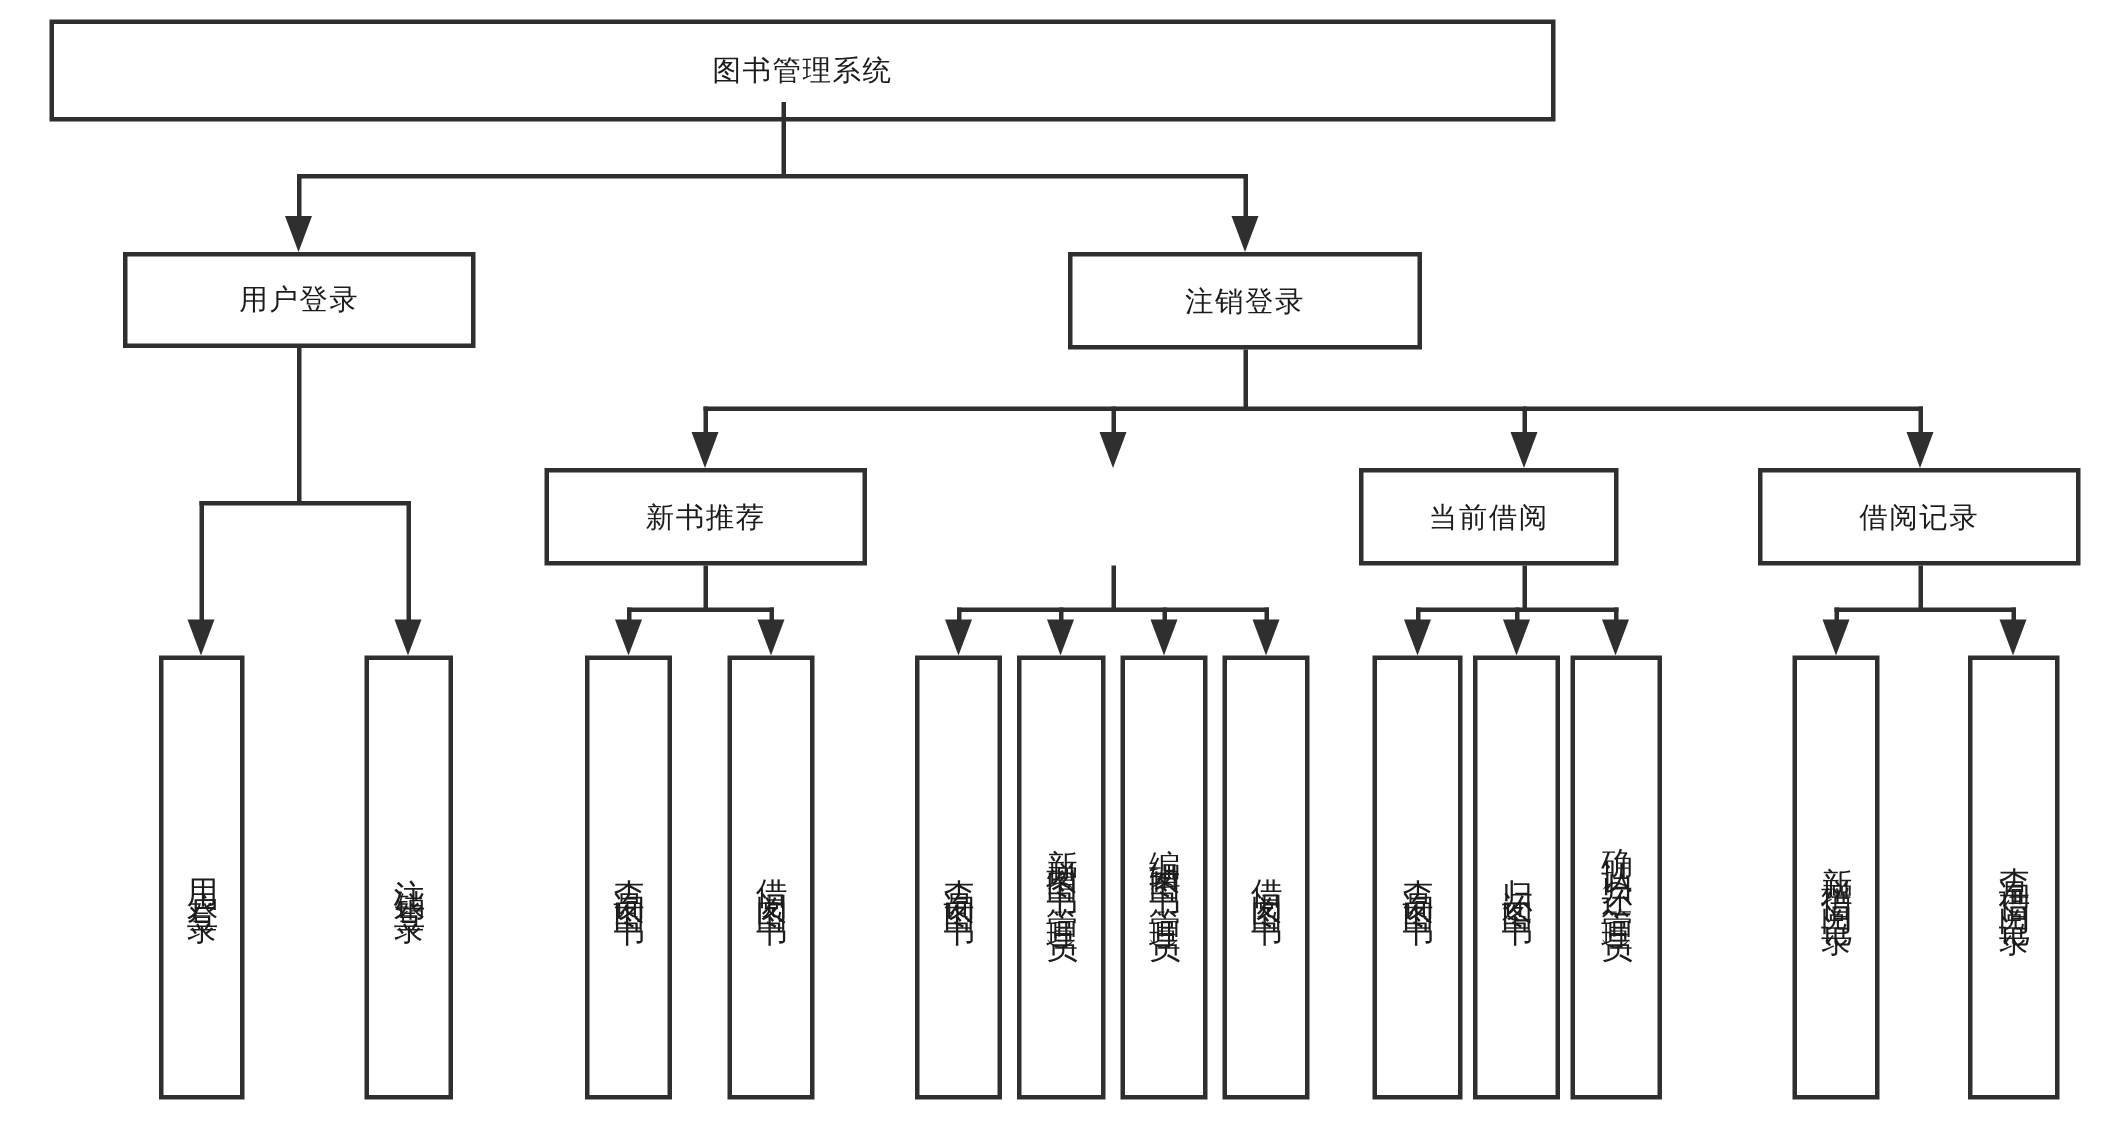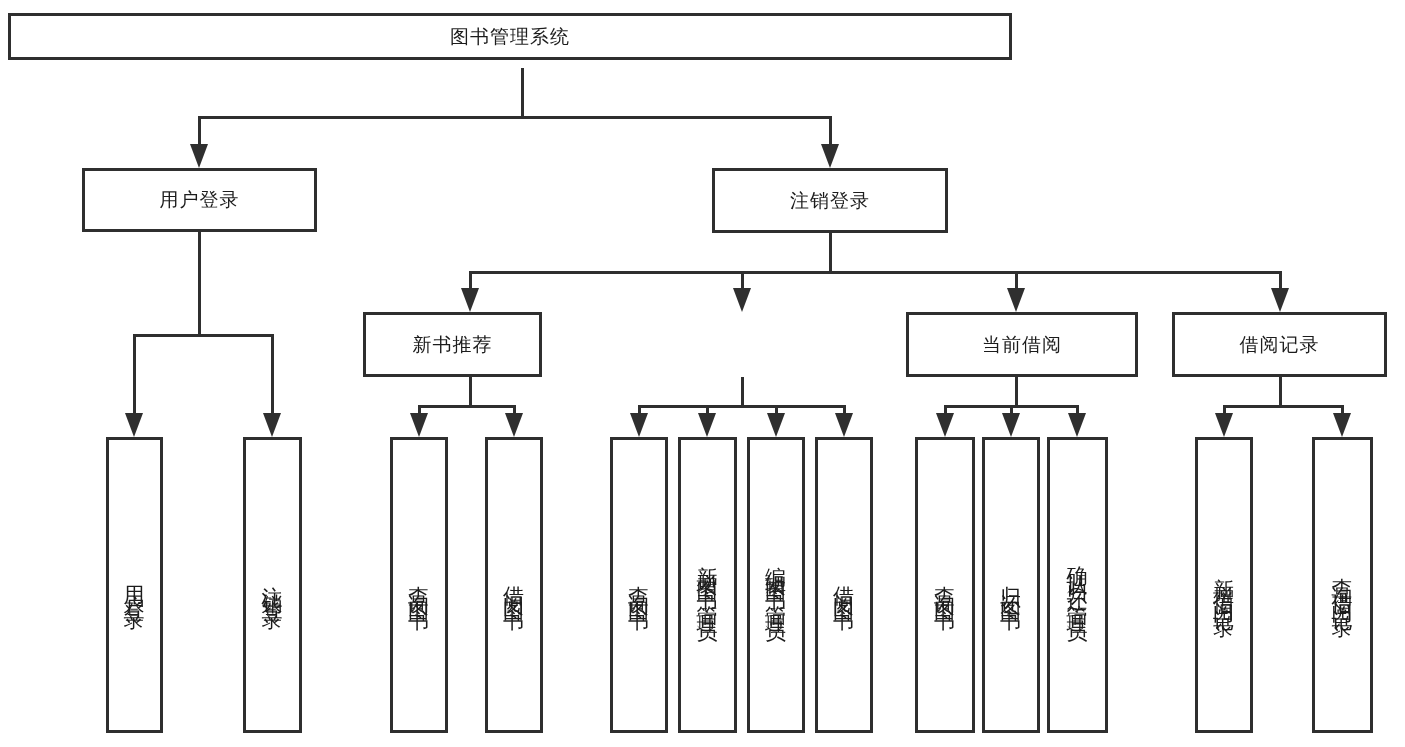--- a/index.html
+++ b/index.html
@@ -32,21 +32,21 @@
   .watermark{
     position:absolute;top:712px;right:10px;font-size:20px;color:var(--wm);
     letter-spacing:1px;white-space:nowrap;
   }
 </style>
 </head>
 <body>
 
 <div class="stage">
 
-  <div class="box hbox" style="left:8px;top:13px;width:1004px;height:47px">
+  <div class="box hbox" style="left:33px;top:13px;width:1004px;height:68px">
     <span>图书管理系统</span>
   </div>
 
   <div class="vline" style="left:521px;top:68px;height:49px"></div>
   <div class="hline" style="left:198px;top:116px;width:634px"></div>
   <div class="vline" style="left:198px;top:116px;height:30px"></div>
   <div class="arrow" style="left:190px;top:144px"></div>
   <div class="vline" style="left:829px;top:116px;height:30px"></div>
   <div class="arrow" style="left:821px;top:144px"></div>
 
@@ -68,24 +68,24 @@
   <div class="hline" style="left:469px;top:271px;width:813px"></div>
   <div class="vline" style="left:469px;top:271px;height:20px"></div>
   <div class="arrow" style="left:461px;top:288px"></div>
   <div class="vline" style="left:741px;top:271px;height:20px"></div>
   <div class="arrow" style="left:733px;top:288px"></div>
   <div class="vline" style="left:1015px;top:271px;height:20px"></div>
   <div class="arrow" style="left:1007px;top:288px"></div>
   <div class="vline" style="left:1279px;top:271px;height:20px"></div>
   <div class="arrow" style="left:1271px;top:288px"></div>
 
-  <div class="box hbox" style="left:363px;top:312px;width:179px;height:65px">
+  <div class="box hbox" style="left:363px;top:312px;width:215px;height:65px">
     <span>新书推荐</span>
   </div>
-  <div class="box hbox" style="left:906px;top:312px;width:232px;height:65px">
+  <div class="box hbox" style="left:906px;top:312px;width:173px;height:65px">
     <span>当前借阅</span>
   </div>
   <div class="box hbox" style="left:1172px;top:312px;width:215px;height:65px">
     <span>借阅记录</span>
   </div>
 
   <div class="vline" style="left:469px;top:377px;height:29px"></div>
   <div class="hline" style="left:418px;top:405px;width:98px"></div>
   <div class="vline" style="left:418px;top:405px;height:10px"></div>
   <div class="arrow" style="left:410px;top:413px"></div>

